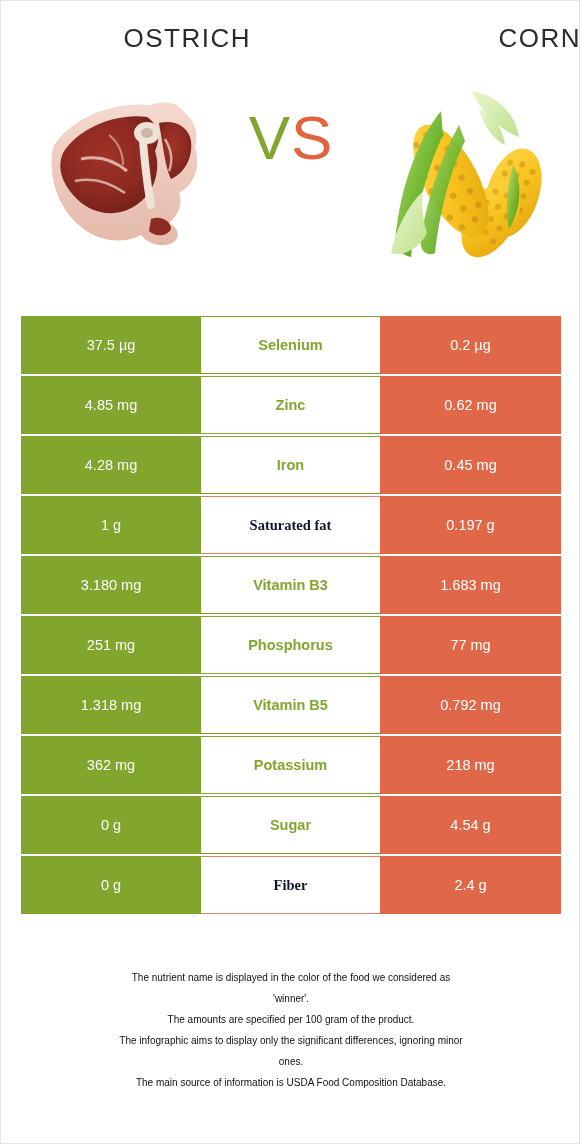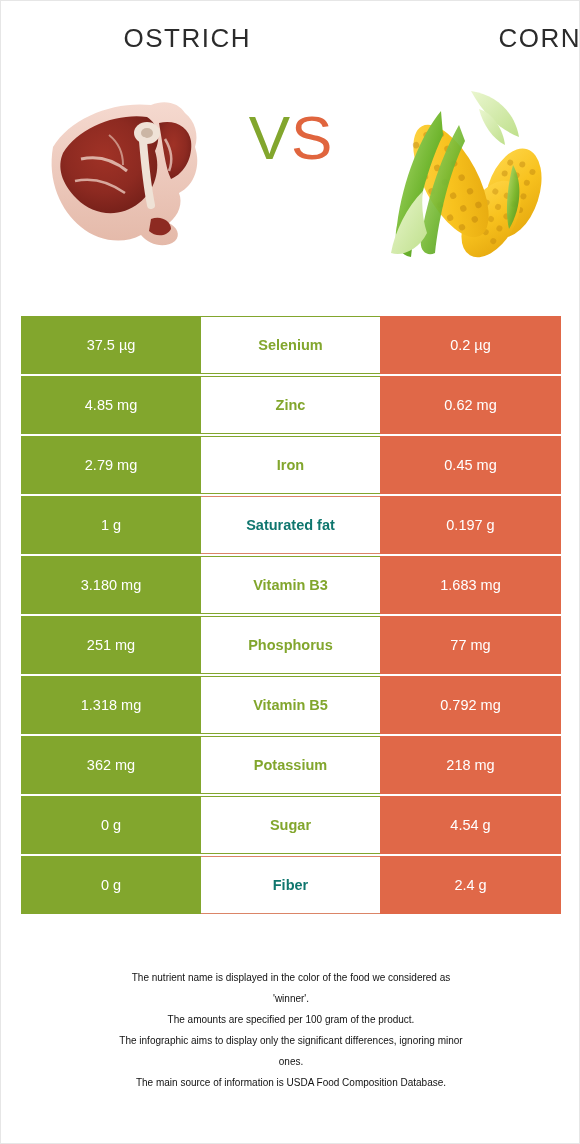--- a/index.html
+++ b/index.html
@@ -103,21 +103,22 @@
     width: 179px;
     background: #ffffff;
     font-weight: bold;
     border-top: 1px solid #82A62D;
     border-bottom: 1px solid #82A62D;
     color: #82A62D;
   }
   .cell.mid.winner-right {
     border-top-color: #DB8567;
     border-bottom-color: #DB8567;
-    color: #0f766e;
+    color: #0f172a;
+    font-family: Liberation Serif, serif;
   }
   .cell.right {
     width: 181px;
     background: #E06848;
     color: #ffffff;
   }
 
   
   .note {
     position: absolute;
@@ -297,21 +298,21 @@
       <div class="cell right">0.2 µg</div>
     </div>
 
     <div class="row">
       <div class="cell left">4.85 mg</div>
       <div class="cell mid">Zinc</div>
       <div class="cell right">0.62 mg</div>
     </div>
 
     <div class="row">
-      <div class="cell left">2.79 mg</div>
+      <div class="cell left">4.28 mg</div>
       <div class="cell mid">Iron</div>
       <div class="cell right">0.45 mg</div>
     </div>
 
     <div class="row">
       <div class="cell left">1 g</div>
       <div class="cell mid winner-right">Saturated fat</div>
       <div class="cell right">0.197 g</div>
     </div>
 

